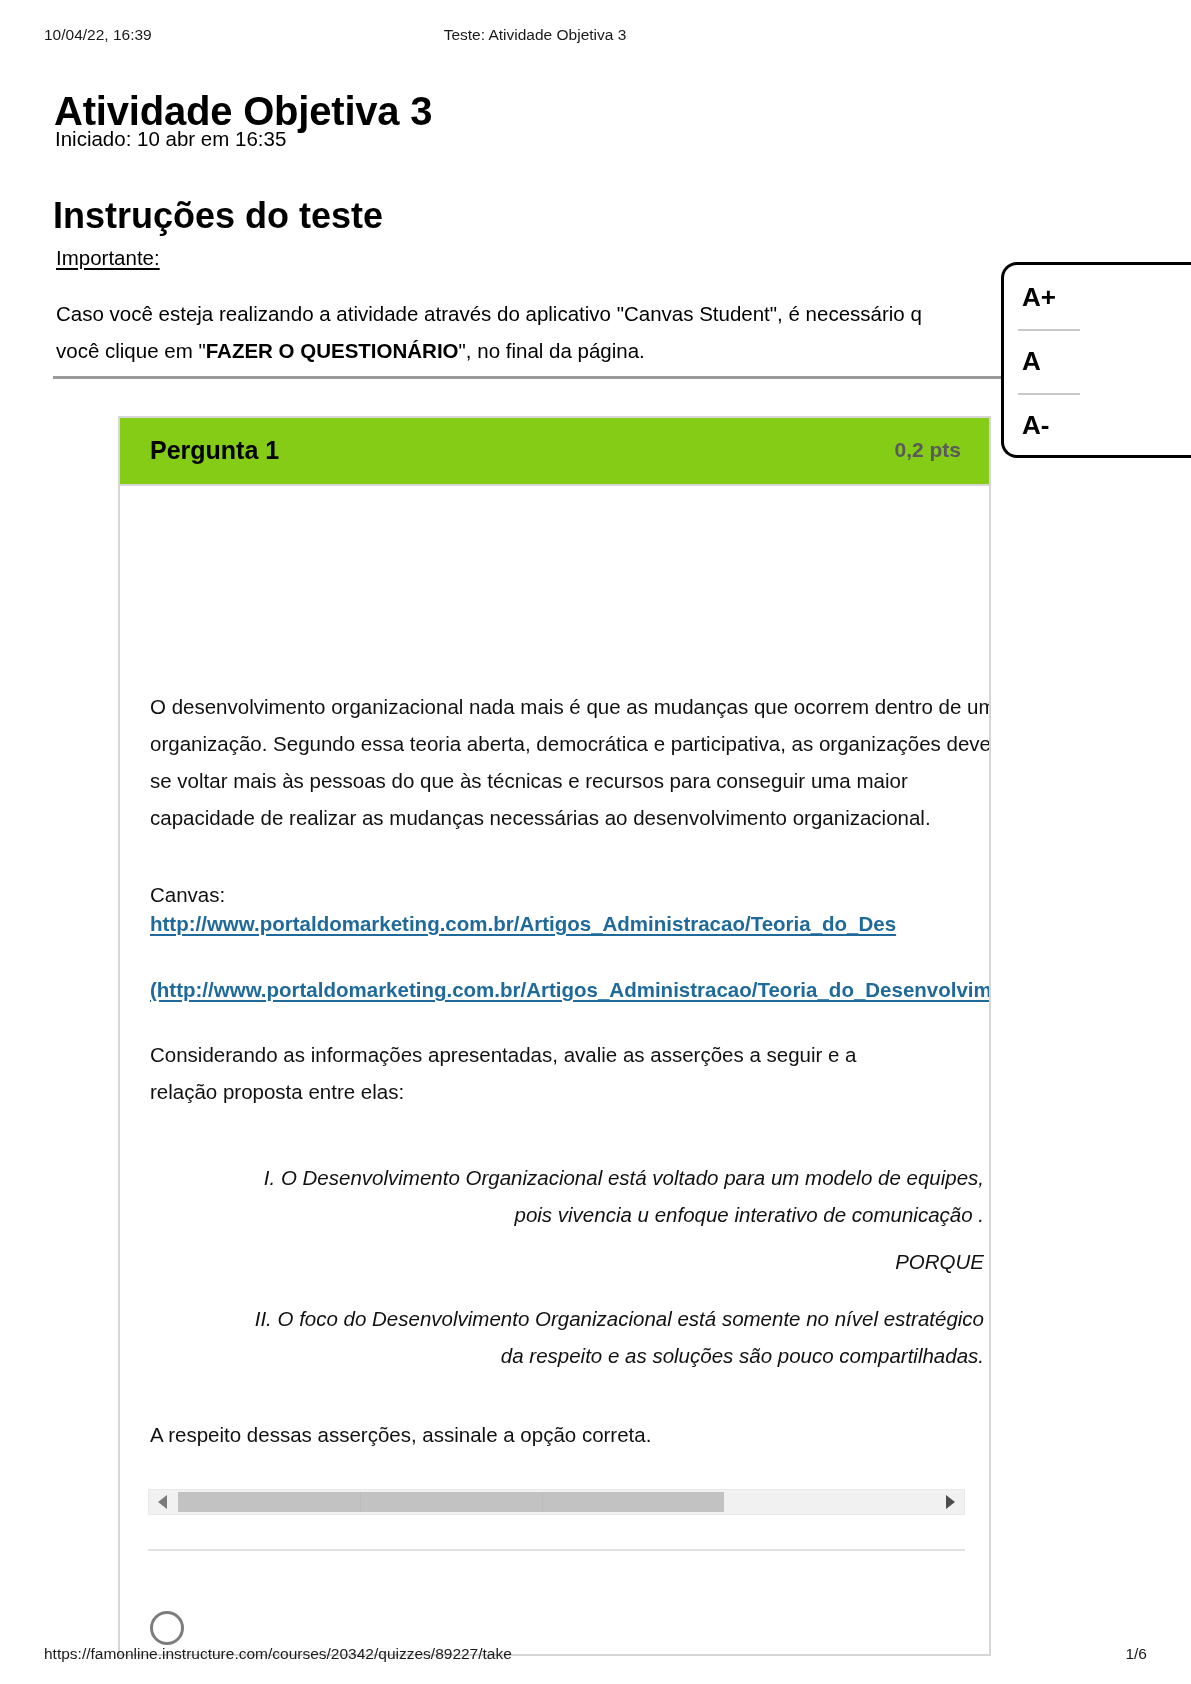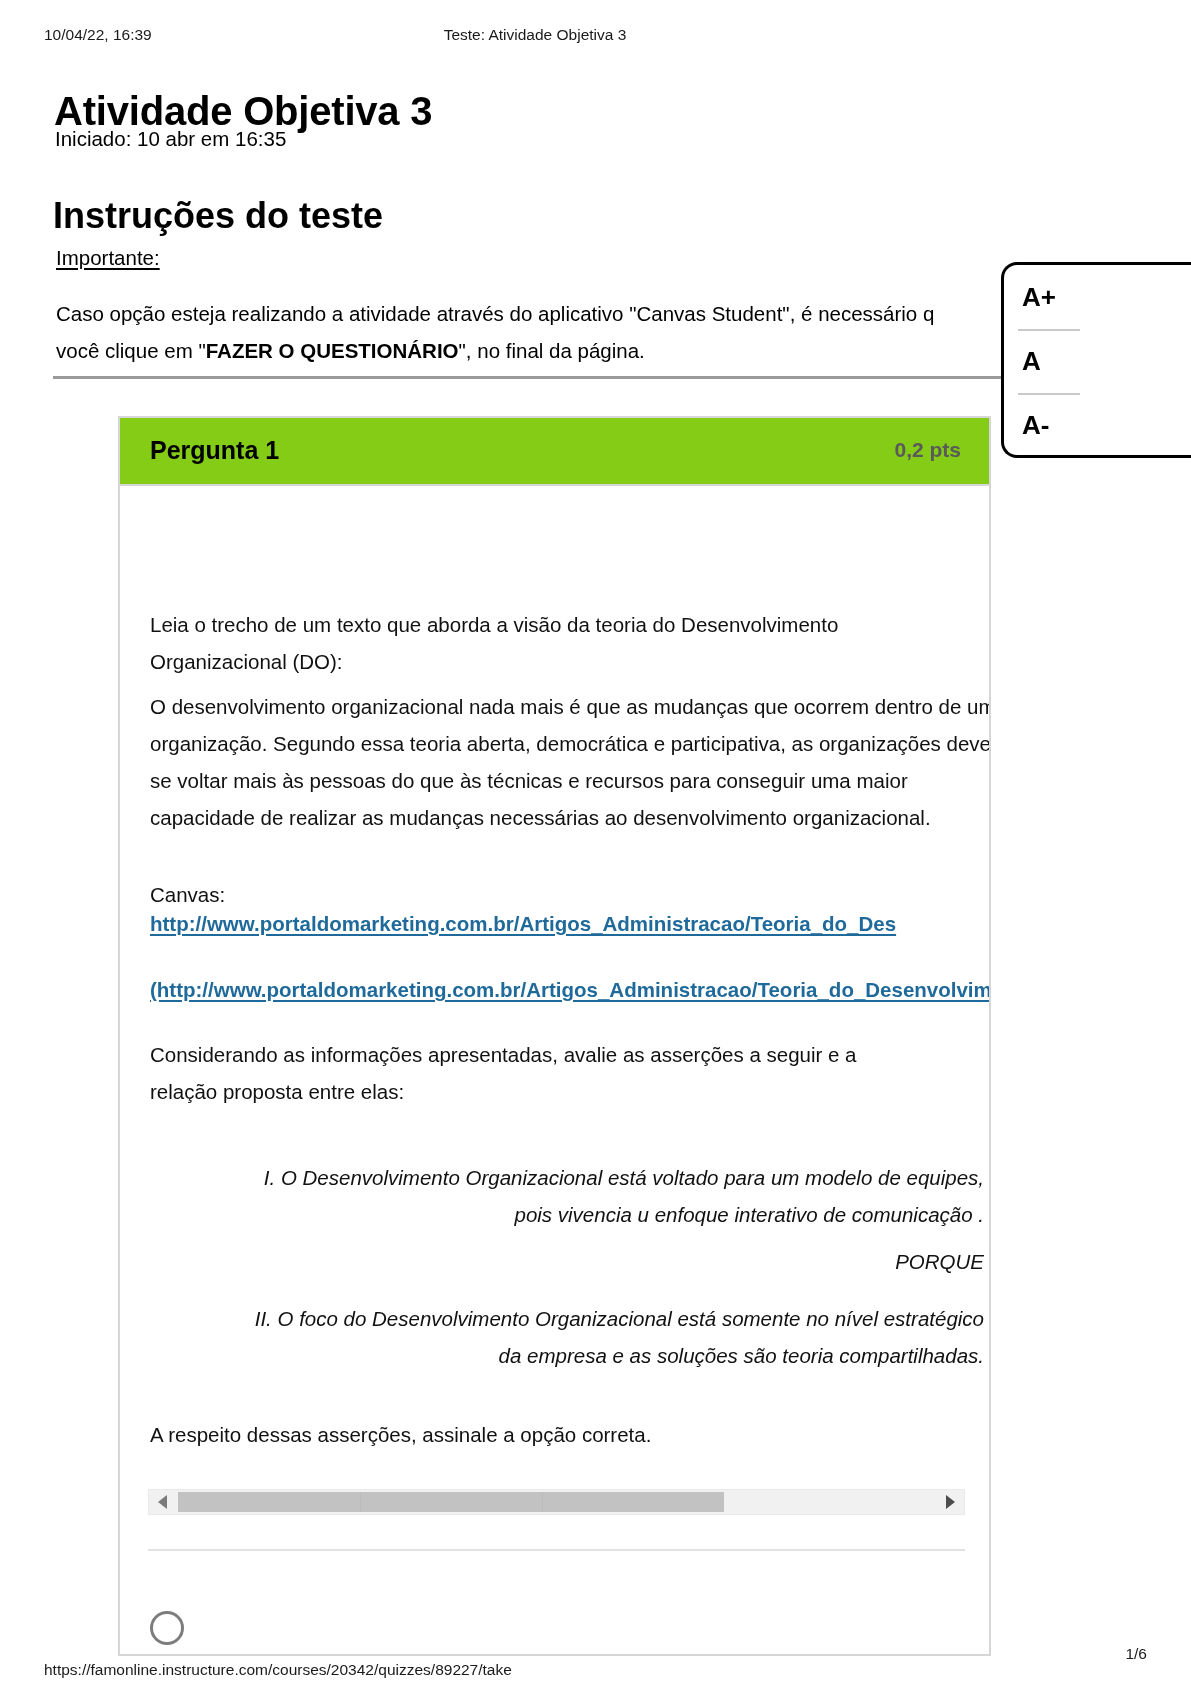--- a/index.html
+++ b/index.html
@@ -285,21 +285,21 @@
     left: 0;
     top: 1645px;
     width: 1191px;
     height: 22px;
     font-size: 15.5px;
     color: #1a1a1a;
   }
   .print-footer .pf-left {
     position: absolute;
     left: 44px;
-    top: 16px;
+    top: 0;
     white-space: nowrap;
   }
   .print-footer .pf-right {
     position: absolute;
     right: 44px;
     top: 0;
     white-space: nowrap;
   }
 </style>
 </head>
@@ -312,39 +312,35 @@
     <span class="ph-center">Teste: Atividade Objetiva 3</span>
   </div>
 
   <h1 class="quiz-title">Atividade Objetiva 3</h1>
   <div class="started-line">Iniciado: 10 abr em 16:35</div>
   <h2 class="instructions-title">Instruções do teste</h2>
 
   <div class="important-label">Importante:</div>
 
   <div class="instr-para">
-    <span>Caso opção esteja realizando a atividade através do aplicativo "Canvas Student", é necessário q</span><br>
+    <span>Caso você esteja realizando a atividade através do aplicativo "Canvas Student", é necessário q</span><br>
     <span>você clique em "</span><b>FAZER O QUESTIONÁRIO</b><span>", no final da página.</span>
   </div>
 
   <div class="hr-main"></div>
 
   <div class="question-card">
 
     <div class="question-header">
       <span class="q-label">Pergunta 1</span>
       <span class="q-points">0,2 pts</span>
     </div>
 
     <div class="question-body">
 
-      <div class="qtext" style="top:120px;">
-        <span>Leia o trecho de um texto que aborda a visão da teoria do Desenvolvimento</span><br>
-        <span>Organizacional (DO):</span>
-      </div>
 
       <div class="qtext" style="top:202px; width:860px;">O desenvolvimento organizacional nada mais é que as mudanças que ocorrem dentro de uma organização. Segundo essa teoria aberta, democrática e participativa, as organizações devem se voltar mais às pessoas do que às técnicas e recursos para conseguir uma maior capacidade de realizar as mudanças necessárias ao desenvolvimento organizacional.</div>
 
       <div class="qtext" style="top:390px;">Canvas:</div>
 
       <a class="qlink" style="top:426px;" href="#">http://www.portaldomarketing.com.br/Artigos_Administracao/Teoria_do_Des</a>
 
       <a class="qlink" style="top:492px;" href="#">(http://www.portaldomarketing.com.br/Artigos_Administracao/Teoria_do_Desenvolvim</a>
 
       <div class="qtext" style="top:550px;">
@@ -354,21 +350,21 @@
 
       <div class="assert" style="top:673px;">
         <span>I. O Desenvolvimento Organizacional está voltado para um modelo de  equipes,</span><br>
         <span>pois vivencia u enfoque interativo de comunicação .</span>
       </div>
 
       <div class="assert" style="top:757px;">PORQUE</div>
 
       <div class="assert" style="top:814px;">
         <span>II. O foco do Desenvolvimento Organizacional está somente no nível estratégico</span><br>
-        <span>da empresa e as soluções são teoria compartilhadas.</span>
+        <span>da respeito e as soluções são pouco compartilhadas.</span>
       </div>
 
       <div class="qtext" style="top:930px;">A respeito dessas asserções, assinale a opção correta.</div>
 
       <div class="hscroll">
         <span class="sb-arrow left"></span>
         <div class="sb-thumb">
           <span class="seg" style="left:182px;"></span>
           <span class="seg" style="left:364px;"></span>
         </div>

